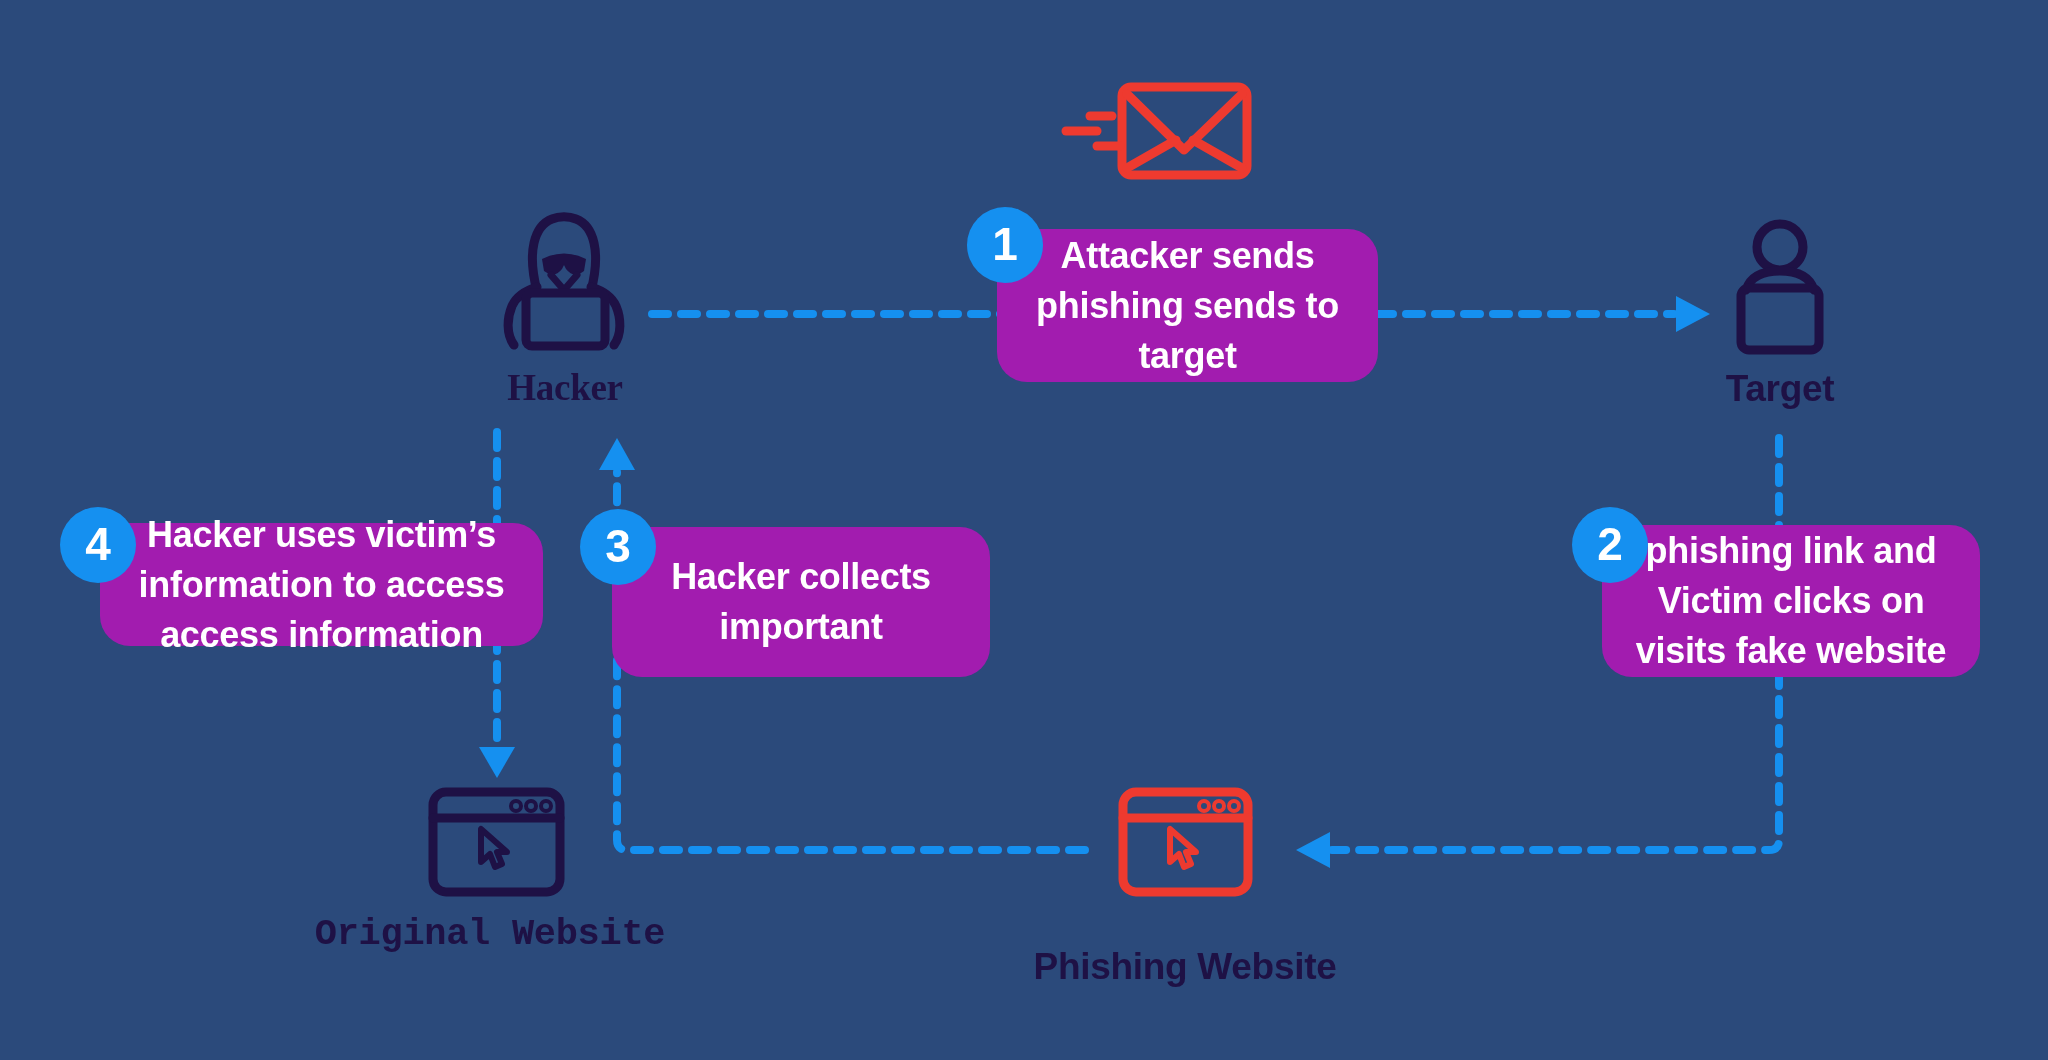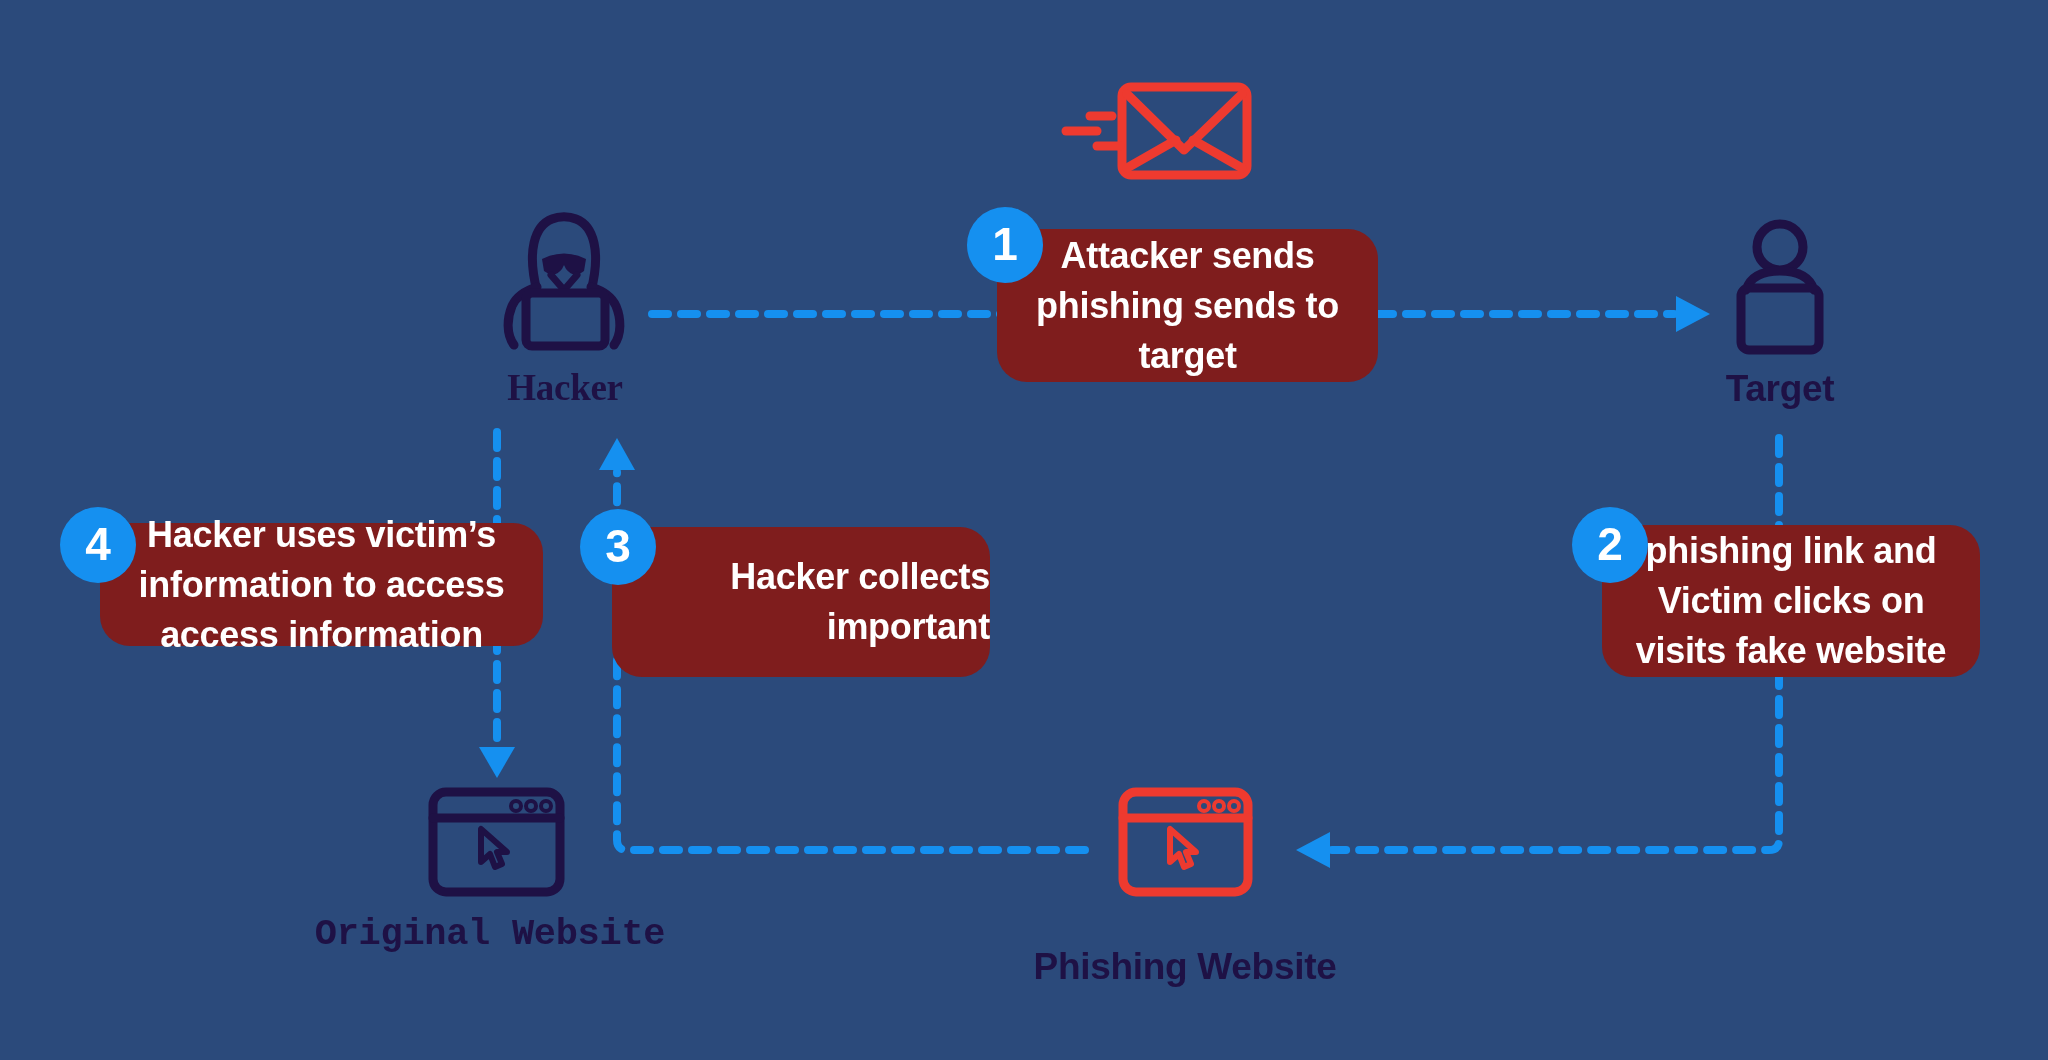--- a/index.html
+++ b/index.html
@@ -5,21 +5,21 @@
   html,body{margin:0;padding:0;background:#2b4a7b;}
   .canvas{
     position:relative;width:2048px;height:1060px;overflow:hidden;
     background:#2b4a7b;
     font-family:"Liberation Sans","DejaVu Sans",sans-serif;
   }
   .layer{position:absolute;inset:0;}
   svg{display:block;}
   
   .step-box{
-    position:absolute;background:#7f1d1d;border-radius:30px;
+    position:absolute;background:#a21caf;border-radius:30px;
     display:flex;flex-direction:column;align-items:center;justify-content:center;
     z-index:3;
   }
   .step-line{
     color:#ffffff;font-size:36px;font-weight:bold;line-height:50px;
     white-space:nowrap;letter-spacing:-0.3px;text-align:center;
   }
   
   .badge{
     position:absolute;width:76px;height:76px;border-radius:50%;
@@ -109,21 +109,21 @@
   </div>
   <div class="badge" style="left:967px;top:207px;">1</div>
 
   <div class="step-box" style="left:1602px;top:525px;width:378px;height:152px;">
     <span class="step-line">phishing link and</span>
     <span class="step-line">Victim clicks on</span>
     <span class="step-line">visits fake website</span>
   </div>
   <div class="badge" style="left:1572px;top:507px;">2</div>
 
-  <div class="step-box" style="left:612px;top:527px;width:378px;height:150px;align-items:flex-end;">
+  <div class="step-box" style="left:612px;top:527px;width:378px;height:150px;">
     <span class="step-line">Hacker collects</span>
     <span class="step-line">important</span>
   </div>
   <div class="badge" style="left:580px;top:509px;">3</div>
 
   <div class="step-box" style="left:100px;top:523px;width:443px;height:123px;">
     <span class="step-line">Hacker uses victim’s</span>
     <span class="step-line">information to access</span>
     <span class="step-line">access information</span>
   </div>

